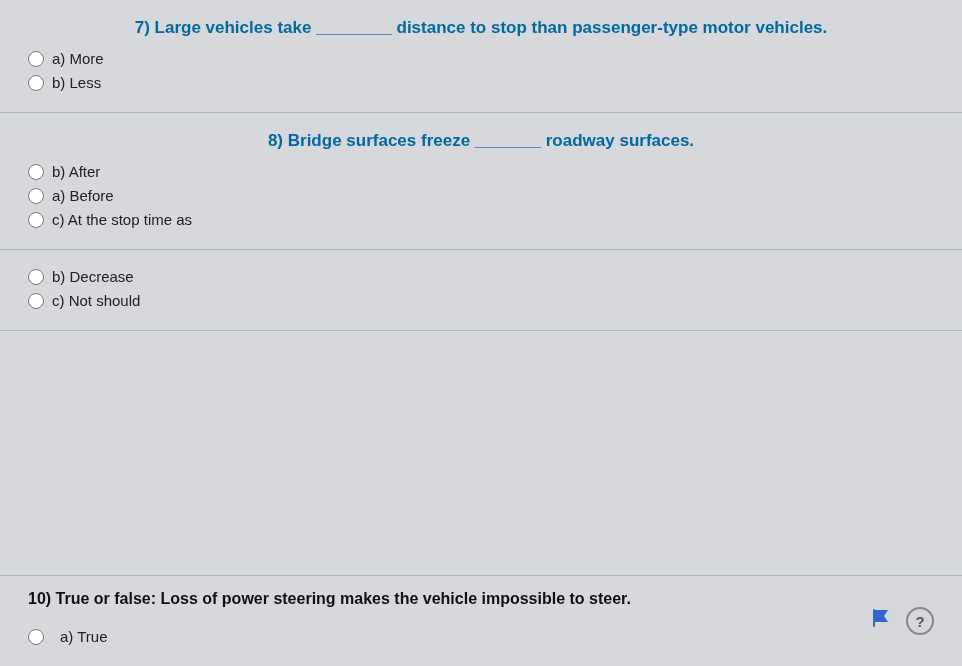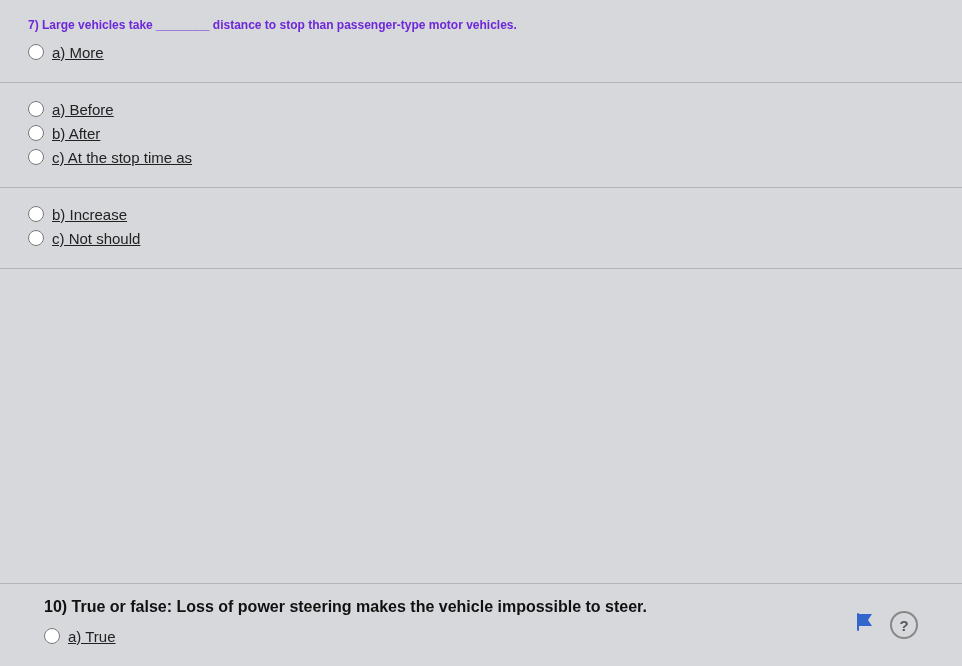--- a/index.html
+++ b/index.html
@@ -30,51 +30,52 @@
       padding: 18px 28px 14px 28px;
       border-bottom: 1px solid #b0b5bb;
       background-color: #d6d8db;
     }
 
     .question-section:last-of-type {
       border-bottom: none;
     }
 
     .question-title {
-      font-size: 12px;
+      font-size: 17px;
       font-weight: bold;
       margin-bottom: 12px;
-      color: #6d28d9;
+      color: #0369a1;
+      text-align: center;
     }
 
     .option {
       display: flex;
+      align-items: center;
       margin-bottom: 7px;
       font-size: 15px;
       color: #222;
-      text-decoration: underline;
     }
 
     .option input[type="radio"] {
       margin-right: 8px;
       width: 16px;
       height: 16px;
       accent-color: #555;
       cursor: pointer;
     }
 
     .option label {
       cursor: pointer;
     }
 
     .bottom-bar {
       display: flex;
       align-items: center;
       justify-content: space-between;
-      padding: 14px 44px;
+      padding: 14px 28px;
       background-color: #d6d8db;
       border-top: 1px solid #b0b5bb;
       position: absolute;
       bottom: 0;
       left: 0;
       right: 0;
     }
 
     .bottom-question-title {
       font-size: 16px;
@@ -122,54 +123,61 @@
 <div class="page">
 
   <div class="question-section">
     <div class="question-title">
       <span>7) </span><span>Large vehicles take ________ distance to stop than passenger-type motor vehicles.</span>
     </div>
     <div class="option">
       <input type="radio" id="q7a" name="q7" style="">
       <label for="q7a">a) More</label>
     </div>
+    <div class="option">
+      <input type="radio" id="q7b" name="q7" style="">
+      <label for="q7b">b) Less</label>
+    </div>
   </div>
 
   <div class="question-section">
-    <div class="option">
-      <input type="radio" id="q8a" name="q8" style="">
-      <label for="q8a">a) Before</label>
+    <div class="question-title">
+      <span>8) Bridge surfaces freeze _______ roadway surfaces.</span>
     </div>
     <div class="option">
       <input type="radio" id="q8b" name="q8" style="">
       <label for="q8b">b) After</label>
+    </div>
+    <div class="option">
+      <input type="radio" id="q8a" name="q8" style="">
+      <label for="q8a">a) Before</label>
     </div>
     <div class="option">
       <input type="radio" id="q8c" name="q8" style="">
       <label for="q8c">c) At the stop time as</label>
     </div>
   </div>
 
   <div class="question-section">
     <div class="option">
       <input type="radio" id="q9b" name="q9" style="">
-      <label for="q9b">b) Increase</label>
+      <label for="q9b">b) Decrease</label>
     </div>
     <div class="option">
       <input type="radio" id="q9c" name="q9" style="">
       <label for="q9c">c) Not should</label>
     </div>
   </div>
 
   <div class="bottom-bar">
     <div style="flex:1;">
       <div class="bottom-question-title">
         <span>10) True or false: Loss of power steering makes the vehicle impossible to steer.</span>
       </div>
-      <div class="option" style="margin-top:12px;">
+      <div class="option" style="margin-top:20px;gap:8px;">
         <input type="radio" id="q10a" name="q10" style="">
         <label for="q10a">a) True</label>
       </div>
     </div>
     <div class="bottom-icons">
       <button class="icon-btn">
         <span style="color:#3366cc; font-size:22px;">
           <svg width="24" height="24" viewBox="0 0 24 24" fill="#3366cc" xmlns="http://www.w3.org/2000/svg">
             <rect x="5" y="3" width="2" height="18" rx="1"></rect>
             <path d="M7 4 L20 4 L16 10 L20 16 L7 16 Z"></path>

